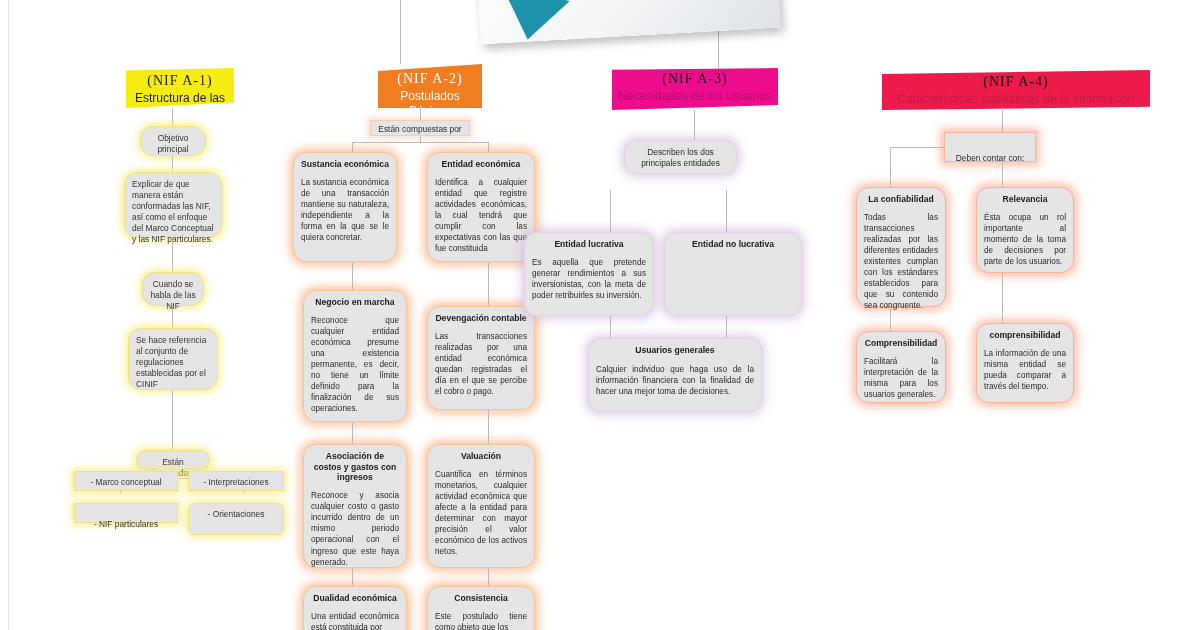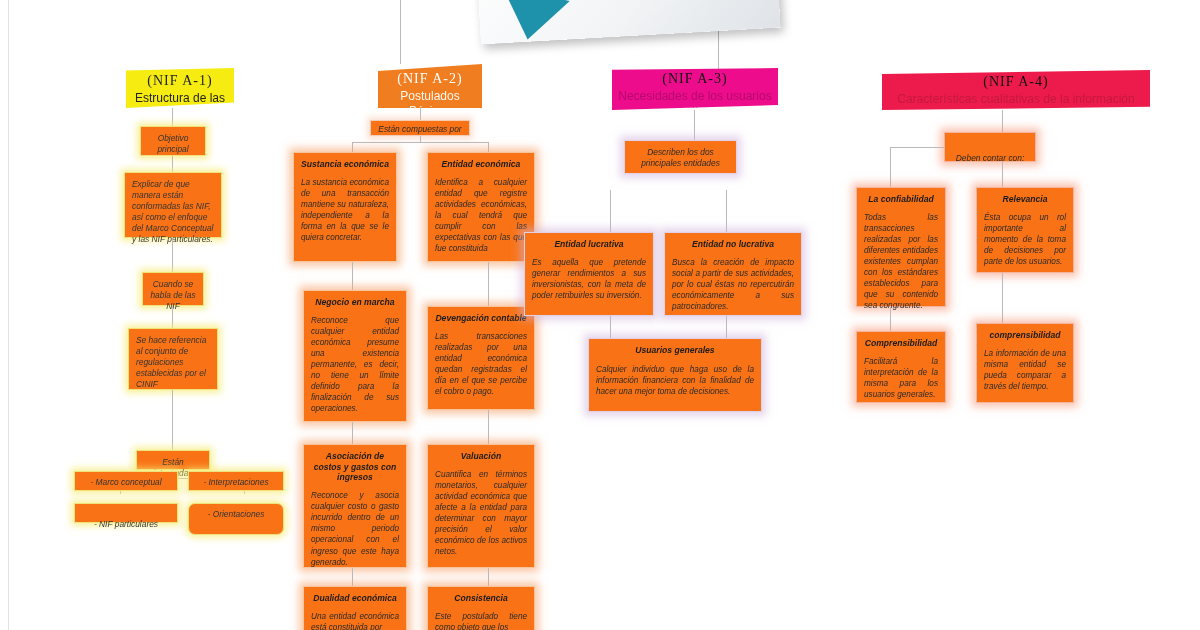--- a/index.html
+++ b/index.html
@@ -49,37 +49,37 @@
          clip-path:polygon(0 16%,100% 0,100% 100%,0 100%);padding-top:7px;box-sizing:border-box;color:#fff;}
   .bn-a2 .t2{color:#fff7ee;}
   .bn-a3{left:612px;top:68px;width:166px;height:42px;background:#ec0c8c;
          clip-path:polygon(0 4%,100% 0,100% 88%,0 100%);padding-top:3px;box-sizing:border-box;color:#111;}
   .bn-a3 .t2,.bn-a3 .t3{color:#b60b6c;}
   .bn-a4{left:882px;top:70px;width:268px;height:40px;background:#ec1b4b;
          clip-path:polygon(0 10%,100% 0,100% 92%,0 100%);padding-top:4px;box-sizing:border-box;color:#111;}
   .bn-a4 .t2{color:#c41840;}
 
   
-  .node{position:absolute;box-sizing:border-box;background:#f97316;text-align:center;font-style:italic;}
+  .node{position:absolute;box-sizing:border-box;background:#e5e5e5;text-align:center;}
   .node .hd{font-weight:bold;font-size:8.6px;color:#1b1b1b;line-height:1.25;}
   .node .bd{font-size:8.2px;color:#2a2a2a;line-height:1.35;text-align:justify;}
   .node .ct{font-size:8.4px;color:#2a2a2a;line-height:1.3;}
 
   
   .y{border:1px solid #efe27a;box-shadow:0 0 7px 3px rgba(247,236,120,.75);}
   .y .ct{color:#333;}
   
   .o{border:1px solid #f6c49a;box-shadow:0 0 8px 4px rgba(246,164,106,.6);}
   
   .p{border:1px solid #e2d2e8;box-shadow:0 0 8px 4px rgba(208,176,219,.55);}
   
   .s{border:1px solid #f7b49c;box-shadow:0 0 8px 4px rgba(247,148,114,.55);}
   .plain{border:1px solid #f3cdb6;box-shadow:0 0 6px 3px rgba(245,190,160,.45);}
 
-  .pad{padding:6px 7px;}
+  .pad{padding:6px 7px;border-radius:13px;}
 </style>
 </head>
 <body>
 
 <div id="stage">
 
   <div class="edge-line"></div>
 
   <div class="conn v" style="left:400px;top:0;height:64px;"></div>
   <div class="conn v" style="left:718px;top:0;height:70px;"></div>
@@ -212,21 +212,20 @@
 
   <div class="conn v" style="left:610px;top:190px;height:42px;"></div>
   <div class="conn v" style="left:726px;top:190px;height:42px;"></div>
 
   <div class="node p pad" style="left:524px;top:232px;width:130px;height:84px;">
     <div class="hd">Entidad lucrativa</div>
     <div class="bd" style="margin-top:7px;">Es aquella que pretende generar rendimientos a sus inversionistas, con la meta de poder retribuirles su inversión.</div>
   </div>
   <div class="node p pad" style="left:664px;top:232px;width:138px;height:84px;">
     <div class="hd">Entidad no lucrativa</div>
-    <div class="bd" style="margin-top:7px;">Busca la creación de impacto social a partir de sus actividades, por lo cual éstas no repercutirán económicamente a sus patrocinadores.</div>
   </div>
 
   <div class="conn v" style="left:610px;top:316px;height:22px;"></div>
   <div class="conn v" style="left:726px;top:316px;height:22px;"></div>
 
   <div class="node p pad" style="left:588px;top:338px;width:174px;height:74px;">
     <div class="hd">Usuarios generales</div>
     <div class="bd" style="margin-top:8px;">Calquier individuo que haga uso de la información financiera con la finalidad de hacer una mejor toma de decisiones.</div>
   </div>
 

